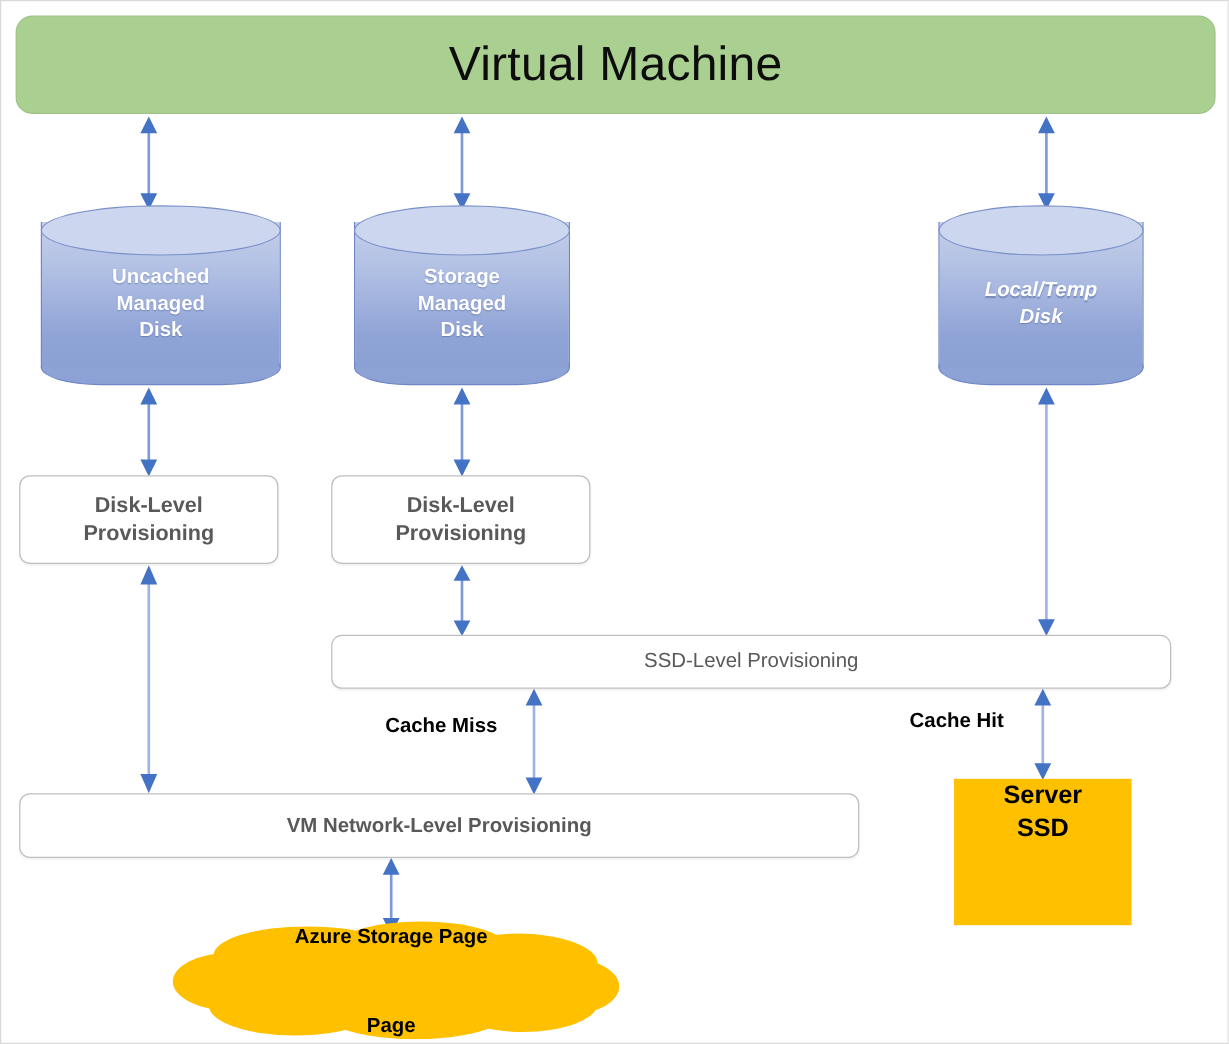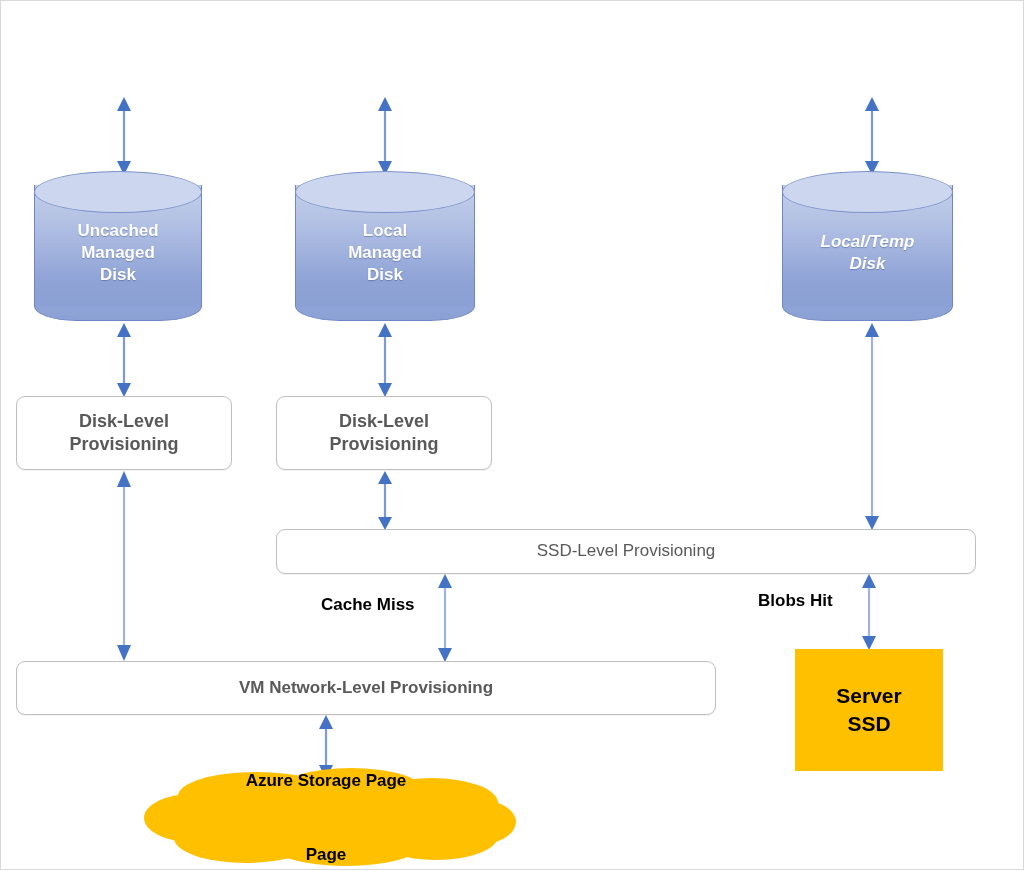--- a/index.html
+++ b/index.html
@@ -58,21 +58,21 @@
   }
   .cyl .cyl-text{
     position:absolute;left:0;right:0;top:0;bottom:0;
     display:flex;flex-direction:column;align-items:center;justify-content:center;
     color:#ffffff;font-weight:bold;font-size:17px;line-height:1.28;
     text-align:center;
     text-shadow:0 1px 1px rgba(60,80,140,.45);
     padding-top:14px;
   }
 
-  #cyl-uncached{left:33px; top:170px; width:168px; height:150px;}
+  #cyl-uncached{left:33px; top:170px; width:200px; height:150px;}
   #cyl-cached  {left:294px;top:170px; width:180px; height:150px;}
   #cyl-local   {left:781px;top:170px; width:171px; height:150px;font-style:italic;}
 
   
   .wbox{
     background:#ffffff;
     border:1px solid #bfbfbf;
     border-radius:9px;
     display:flex;align-items:center;justify-content:center;
     text-align:center;
@@ -87,21 +87,21 @@
   #box-ssd-level  {left:275px;top:528px; width:700px;height:45px;}
   #box-ssd-level .t{font-size:17px;font-weight:normal;}
 
   #box-vm-net     {left:15px; top:660px; width:700px;height:54px;}
   #box-vm-net .t{font-size:17px;font-weight:bold;}
 
   
   #box-server-ssd{
     left:794px;top:648px;width:148px;height:122px;
     background:#ffc000;
-    display:flex;flex-direction:column;align-items:center;justify-content:center;
+    display:flex;flex-direction:column;align-items:center;
     color:#000000;font-weight:bold;font-size:21px;line-height:1.35;text-align:center;
   }
 
   
   #cloud{left:135px;top:765px;width:380px;height:100px;}
   #cloud .cloud-svg{position:absolute;left:0;top:0;width:100%;height:100%;}
   #cloud .cloud-text{
     position:absolute;left:0;right:0;top:0;bottom:0;
     display:flex;flex-direction:column;align-items:center;justify-content:space-between;
     font-weight:bold;font-size:17px;color:#000;line-height:1.3;text-align:center;
@@ -207,38 +207,41 @@
   </div>
 
   <div class="arrow" style="left:313px;top:714px;">
     <svg width="24" height="64" viewBox="0 0 24 64">
       <line x1="12" y1="10" x2="12" y2="54" stroke="#7d9ad8" stroke-width="2.2"></line>
       <polygon points="12,0 19,14 5,14" fill="#4472C4"></polygon>
       <polygon points="12,64 19,50 5,50" fill="#4472C4"></polygon>
     </svg>
   </div>
 
+  <div class="node vm-bar">
+    <span class="vm-label">Virtual Machine</span>
+  </div>
 
   <div class="node cyl" id="cyl-uncached">
     <div class="cyl-bottom"></div>
     <div class="cyl-body"></div>
     <div class="cyl-top"></div>
     <div class="cyl-text">
       <span>Uncached</span>
       <span>Managed</span>
       <span>Disk</span>
     </div>
   </div>
 
   <div class="node cyl" id="cyl-cached">
     <div class="cyl-bottom"></div>
     <div class="cyl-body"></div>
     <div class="cyl-top"></div>
     <div class="cyl-text">
-      <span>Local</span>
+      <span>Storage</span>
       <span>Managed</span>
       <span>Disk</span>
     </div>
   </div>
 
   <div class="node cyl" id="cyl-local">
     <div class="cyl-bottom"></div>
     <div class="cyl-body"></div>
     <div class="cyl-top"></div>
     <div class="cyl-text">
@@ -289,15 +292,15 @@
         <ellipse cx="178" cy="50" rx="130" ry="36"></ellipse>
       </g>
     </svg>
     <div class="cloud-text">
       <span>Azure Storage Page</span>
       <span>Page</span>
     </div>
   </div>
 
   <div class="flabel" id="lbl-cache-miss">Cache Miss</div>
-  <div class="flabel" id="lbl-cache-hit">Blobs Hit</div>
+  <div class="flabel" id="lbl-cache-hit">Cache Hit</div>
 
 </div>
 
 </body></html>

